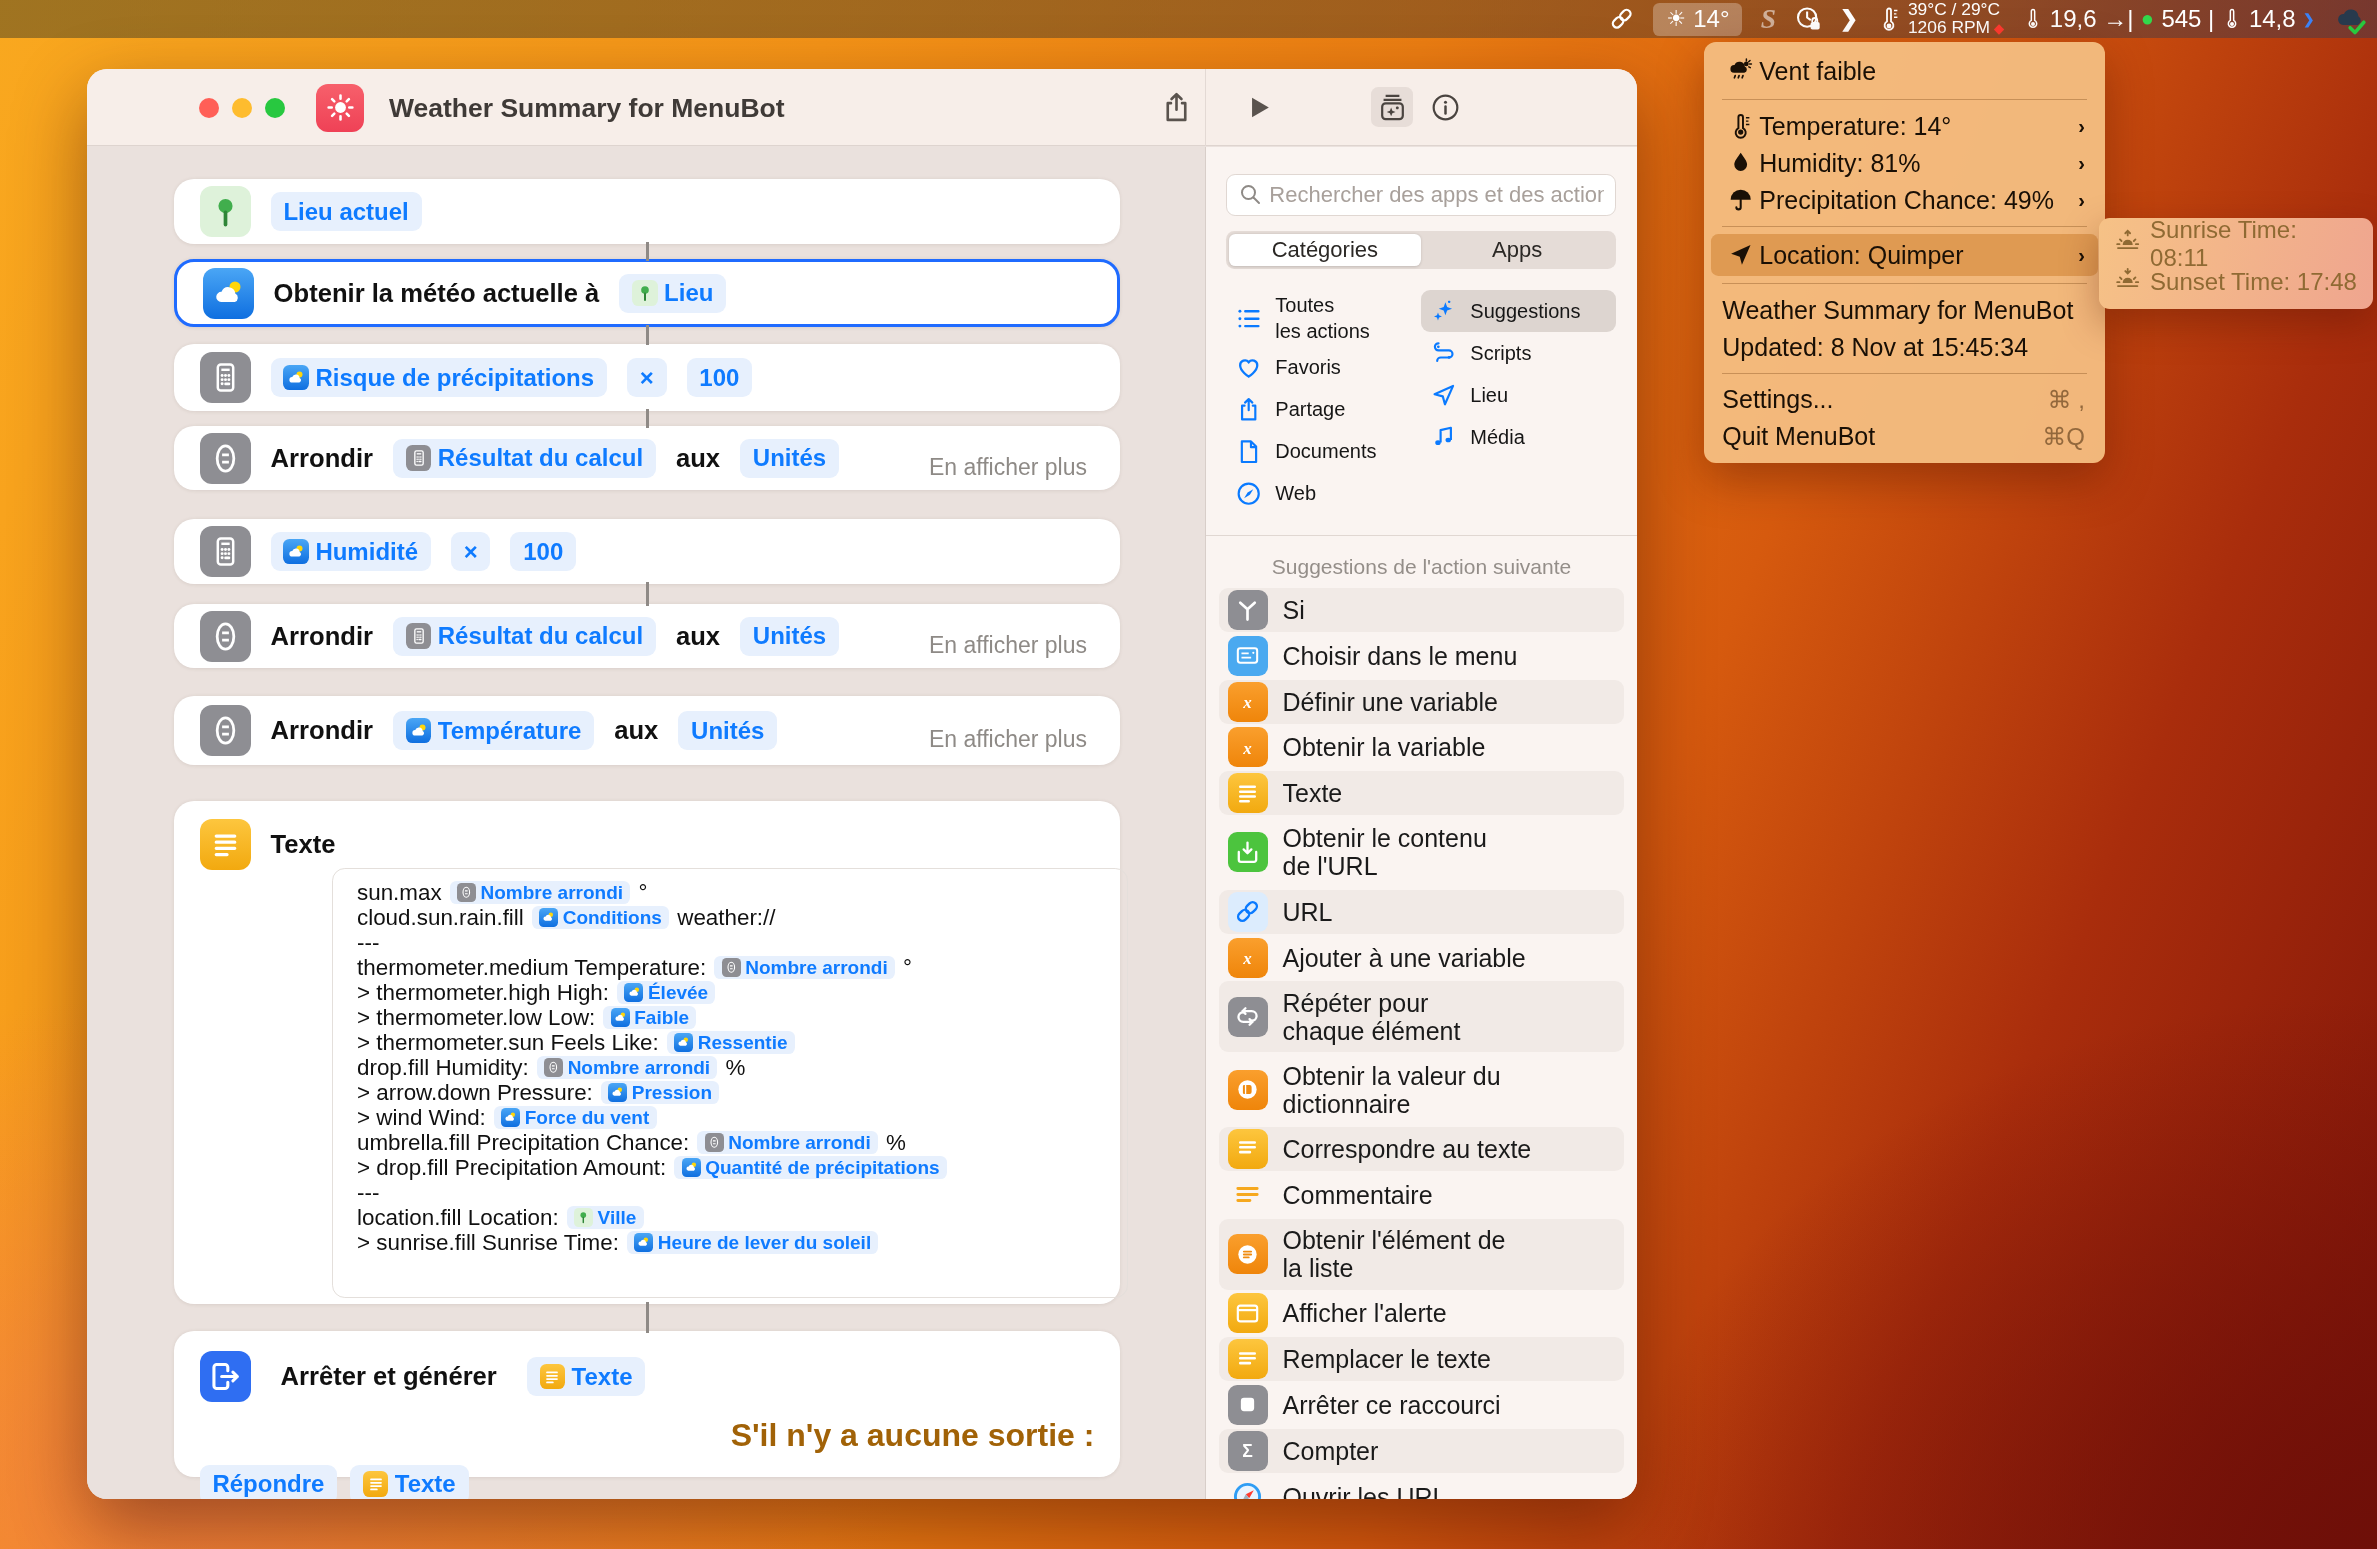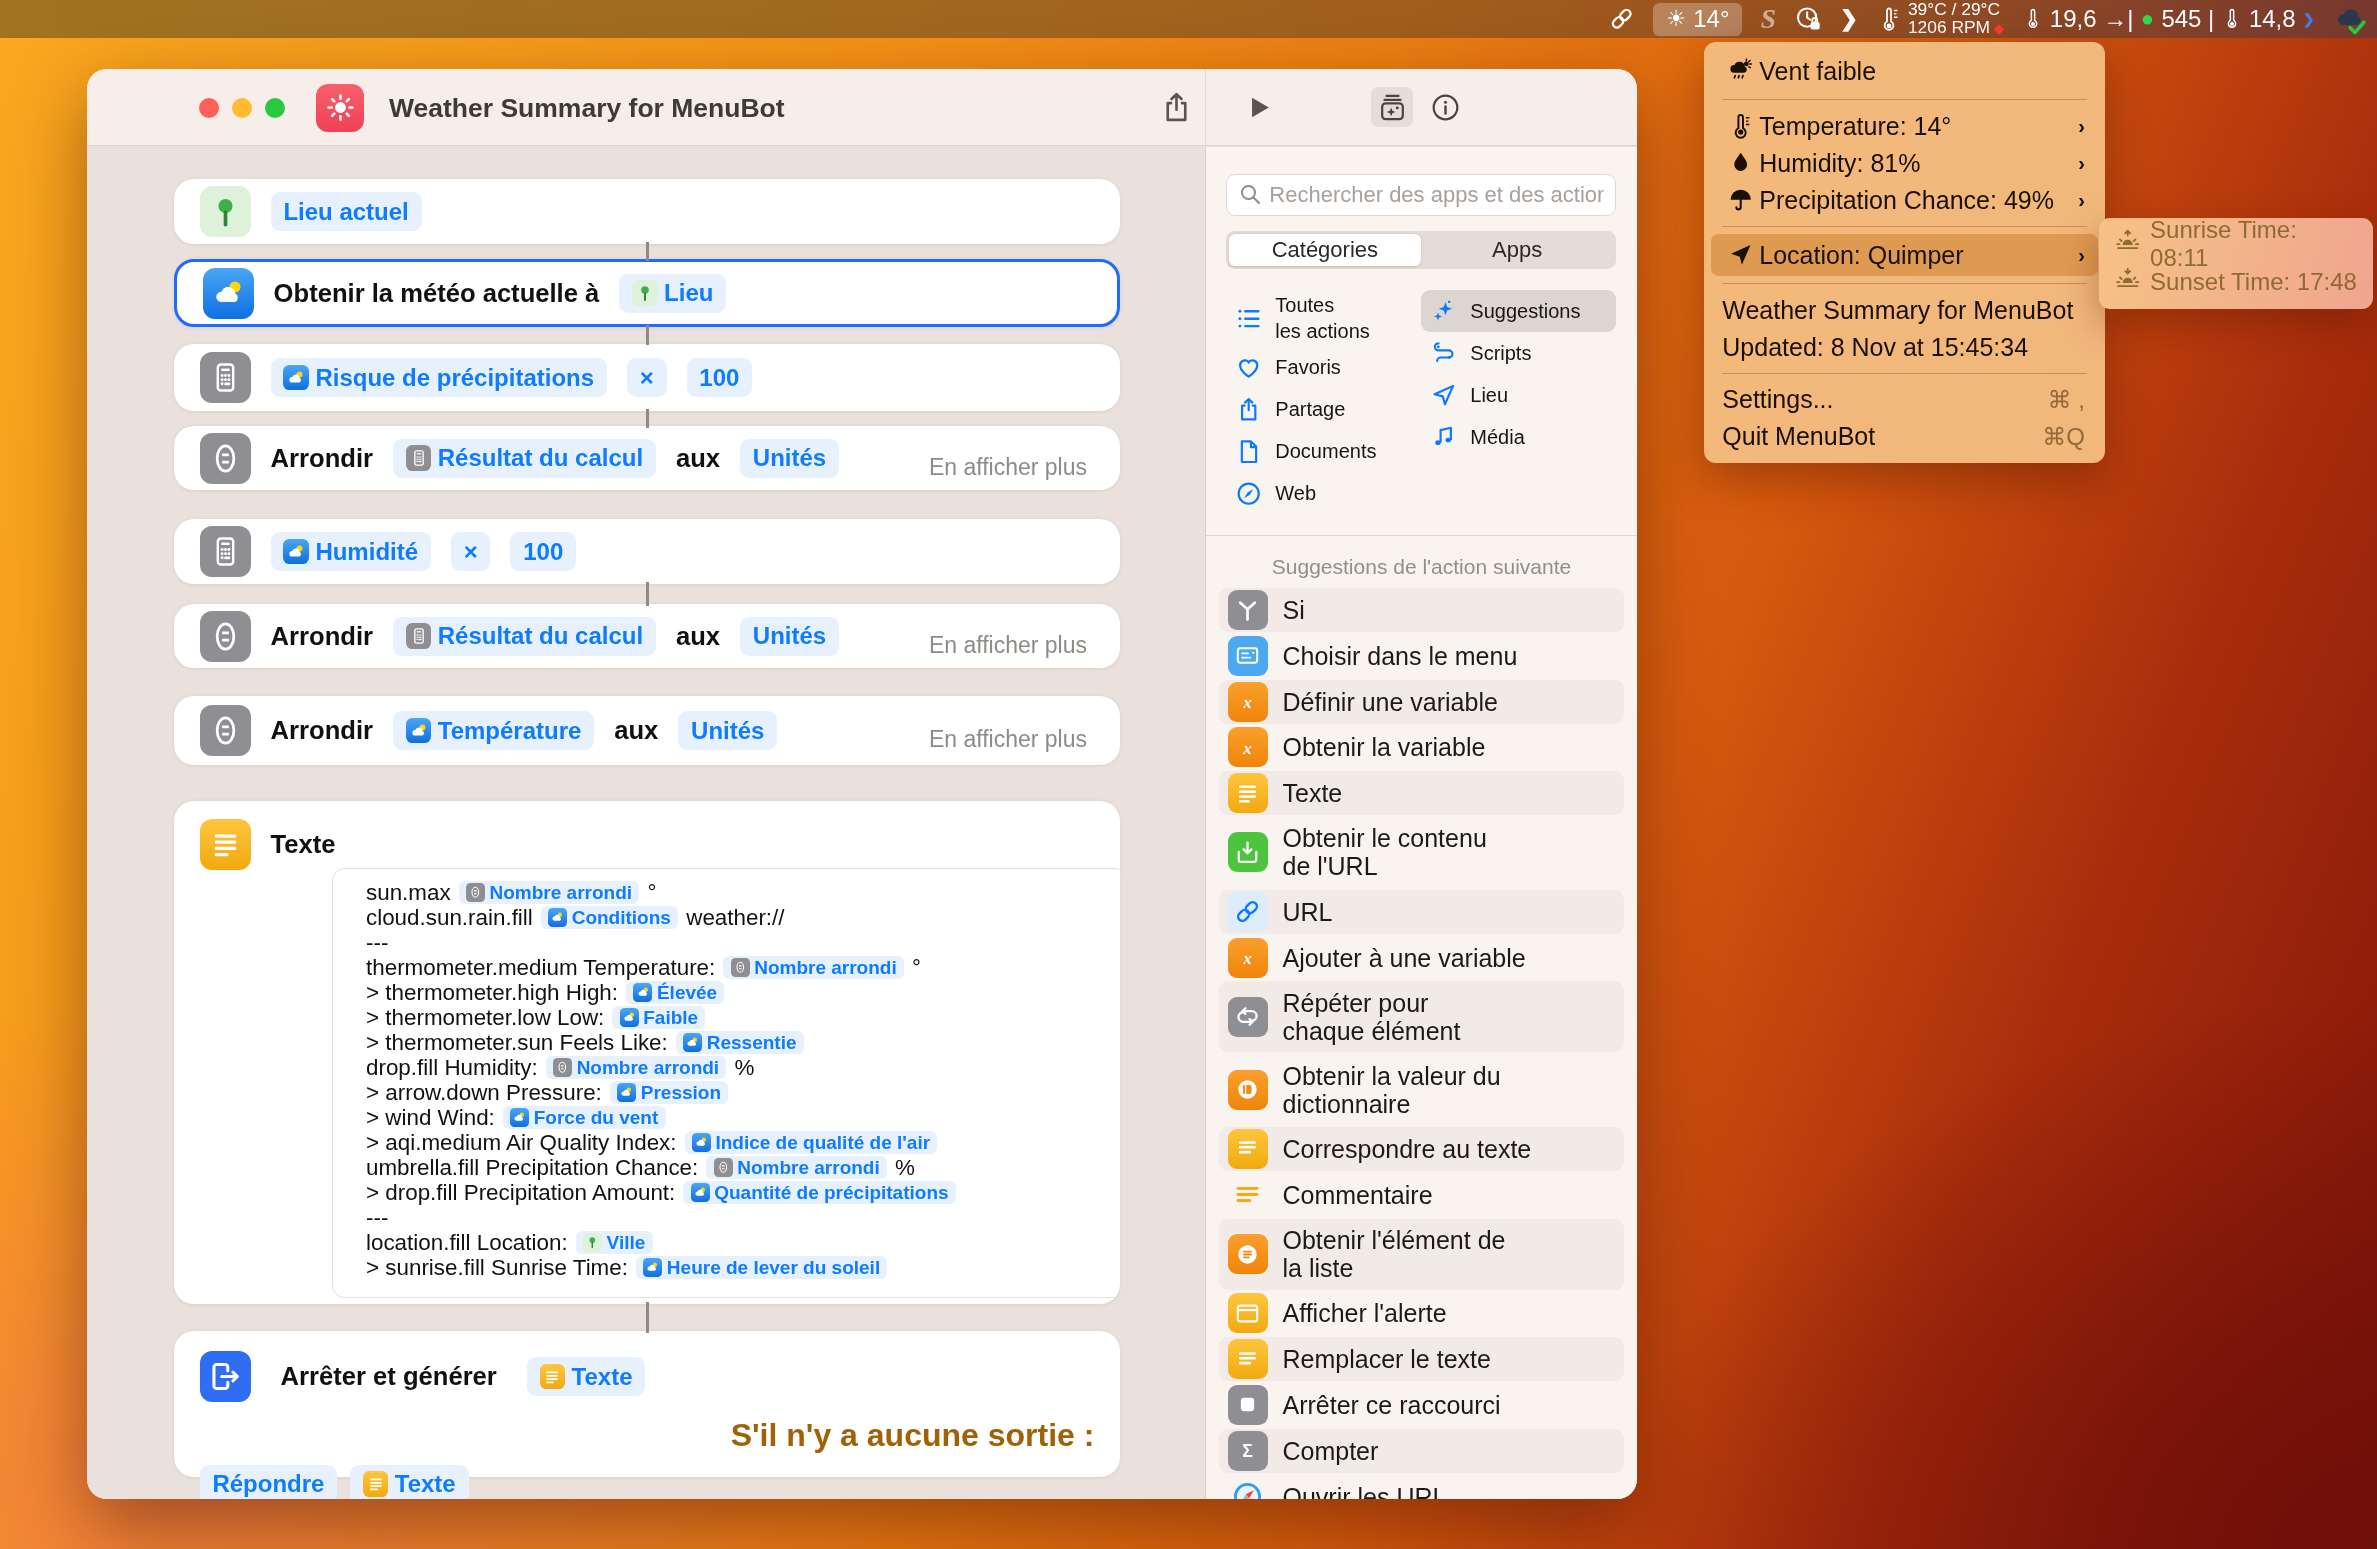--- a/index.html
+++ b/index.html
@@ -69,21 +69,21 @@
   .icon-weather-bg { background:linear-gradient(180deg,#4aa6f5,#0f6fe0); }
   .icon-gray-bg { background:#8e8e93; }
   .icon-amber-bg { background:linear-gradient(180deg,#fdc63e,#f2a90f); }
   .icon-blue-bg { background:#2f6ef2; }
   .mi-gray { background:#8e8e93; } .mi-blue { background:linear-gradient(180deg,#4aa6f5,#0f6fe0); }
   .mi-green { background:#def2da; } .mi-amber { background:linear-gradient(180deg,#fdc63e,#f2a90f); }
 
   .card.textcard { display:block; padding:0; }
   .textcard-head { display:flex; align-items:center; gap:20px; padding:18.3px 25.6px 0 25.6px; }
   .textbox { position:absolute; left:158px; top:67px; width:796px; height:430px;
-    border:1.4px solid #e4dfdb; border-radius:12.8px; padding:11px 33px; overflow:hidden; }
+    border:1.4px solid #e4dfdb; border-radius:12.8px; padding:11px 24px; overflow:hidden; }
   .tline { font-size:22.4px; color:#111; line-height:25px; white-space:nowrap; display:flex; align-items:center; }
   .tline .seg { white-space:pre; }
   .tpill { display:inline-flex; align-items:center; gap:4.6px; background:#e7f0fd; color:#0f7bff;
     font-size:19px; font-weight:700; border-radius:6.4px; padding:0px 7.3px; margin:0 1.8px; height:23px; }
   .tpill .mi { width:19px; height:19px; border-radius:4.6px; } .tpill .mi svg { width:14.6px; height:14.6px; }
 
   .card.stopcard { display:block; padding:0; }
   .stop-row1 { display:flex; align-items:center; gap:30px; padding:20px 25.6px 0 25.6px; }
   .stop-note { padding:14.6px 25.6px 0 25.6px; font-size:32px; font-weight:700; color:#a16207; }
   .stop-row2 { display:flex; align-items:center; gap:12.8px; padding:11px 25.6px 0 25.6px; }
@@ -583,32 +583,20 @@
                   <span class="mi mi-blue">
                     <svg viewBox="0 0 24 24">
                       <circle cx="16.2" cy="7.8" r="3.6" fill="#ffd60a"></circle>
                       <path d="M7.2 17.5a3.3 3.3 0 0 1 .3-6.6A4.6 4.6 0 0 1 16.4 12a3 3 0 0 1-.3 5.5z" fill="#fff"></path>
                     </svg>
                   </span>
                   <span>Force du vent</span>
                 </span>
               </div>
               <div class="tline">
-                <span class="seg">&gt; aqi.medium Air Quality Index: </span>
-                <span class="tpill">
-                  <span class="mi mi-blue">
-                    <svg viewBox="0 0 24 24">
-                      <circle cx="16.2" cy="7.8" r="3.6" fill="#ffd60a"></circle>
-                      <path d="M7.2 17.5a3.3 3.3 0 0 1 .3-6.6A4.6 4.6 0 0 1 16.4 12a3 3 0 0 1-.3 5.5z" fill="#fff"></path>
-                    </svg>
-                  </span>
-                  <span>Indice de qualité de l'air</span>
-                </span>
-              </div>
-              <div class="tline">
                 <span class="seg">umbrella.fill Precipitation Chance: </span>
                 <span class="tpill">
                   <span class="mi mi-gray">
                     <svg viewBox="0 0 24 24">
                       <g fill="none" stroke="#fff" stroke-width="1.8">
                         <ellipse cx="12" cy="12" rx="5.4" ry="8.2"></ellipse>
                         <path d="M9.8 9.6h4.4M9.8 14.4h4.4"></path>
                       </g>
                     </svg>
                   </span>

